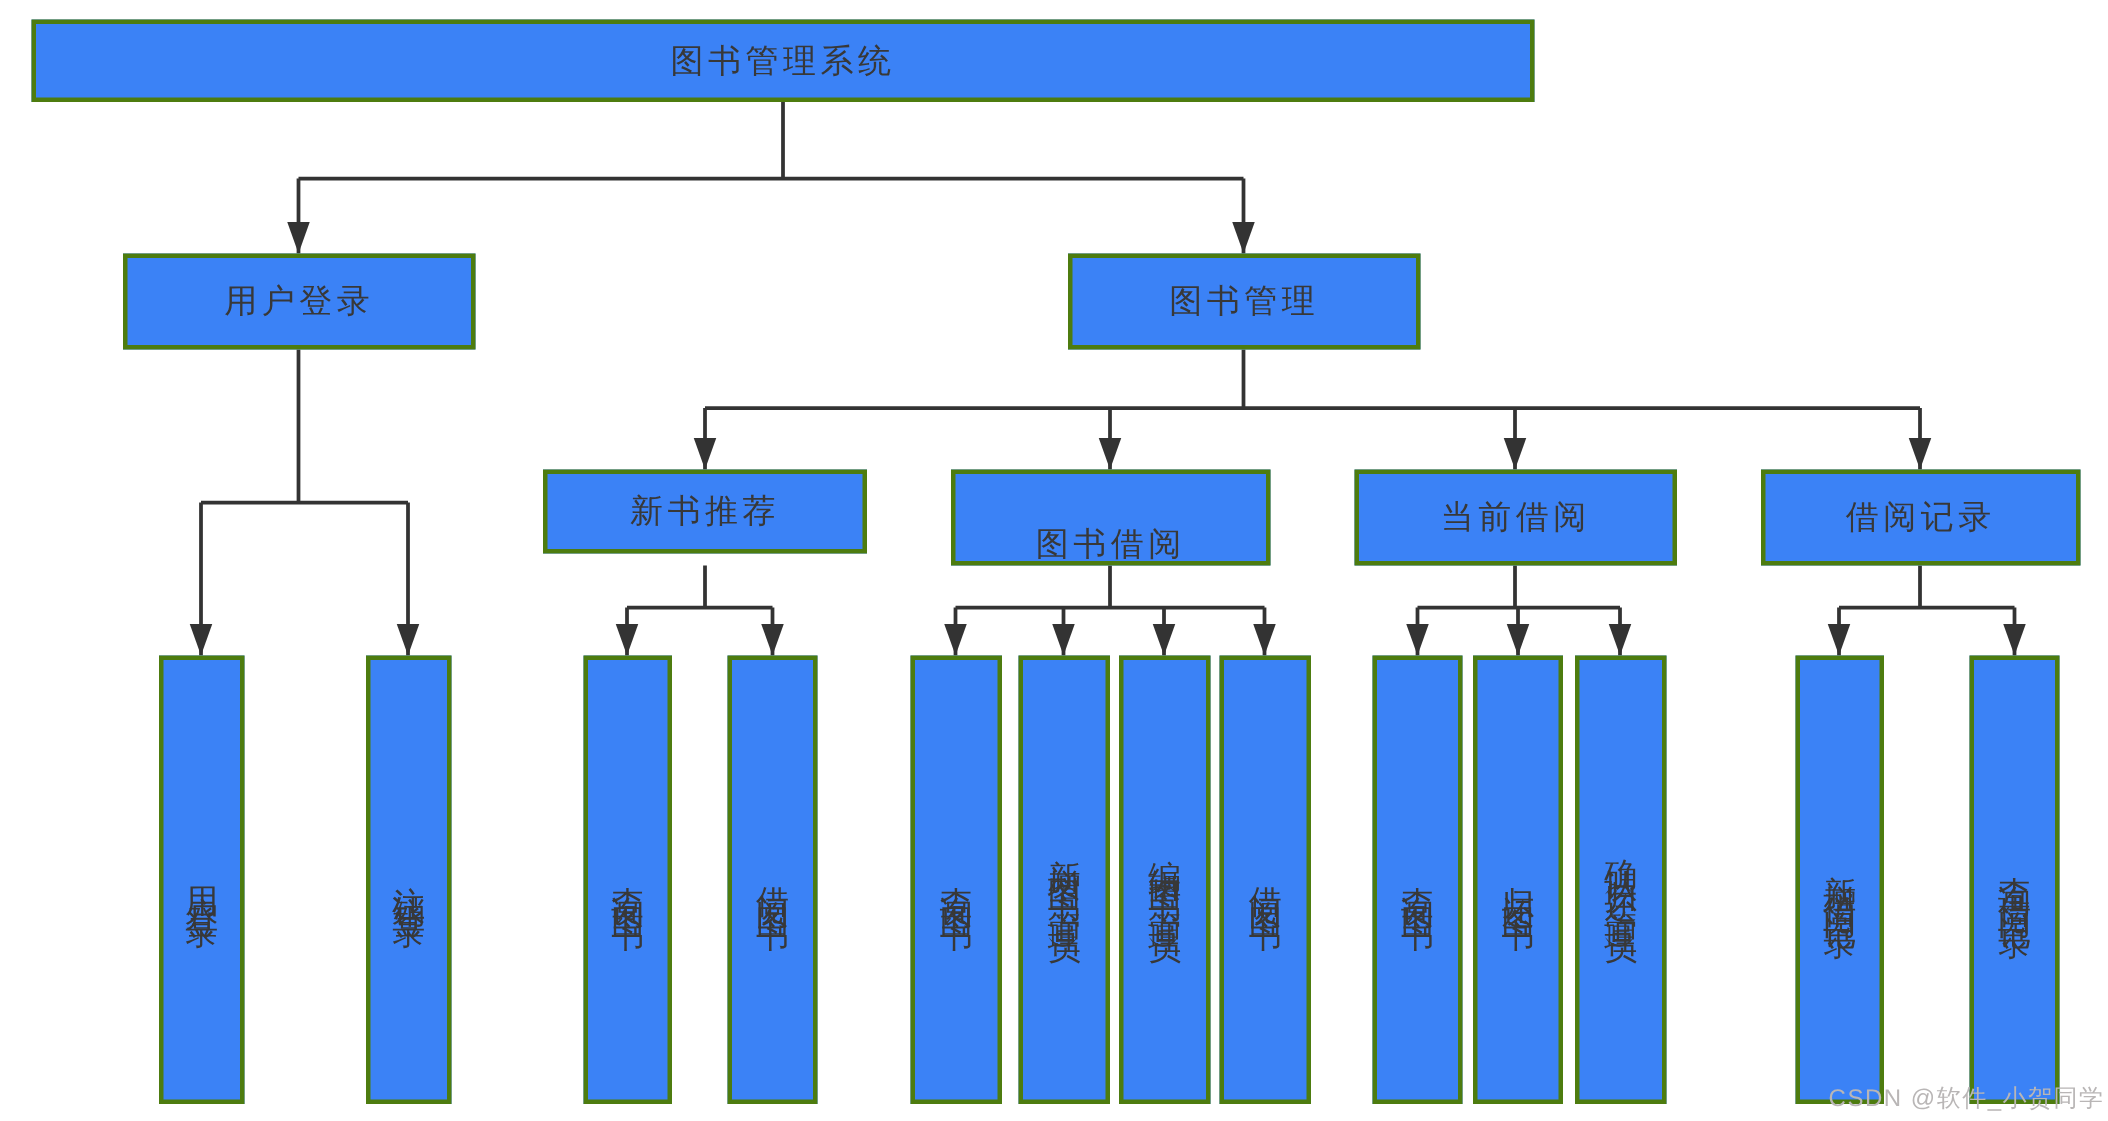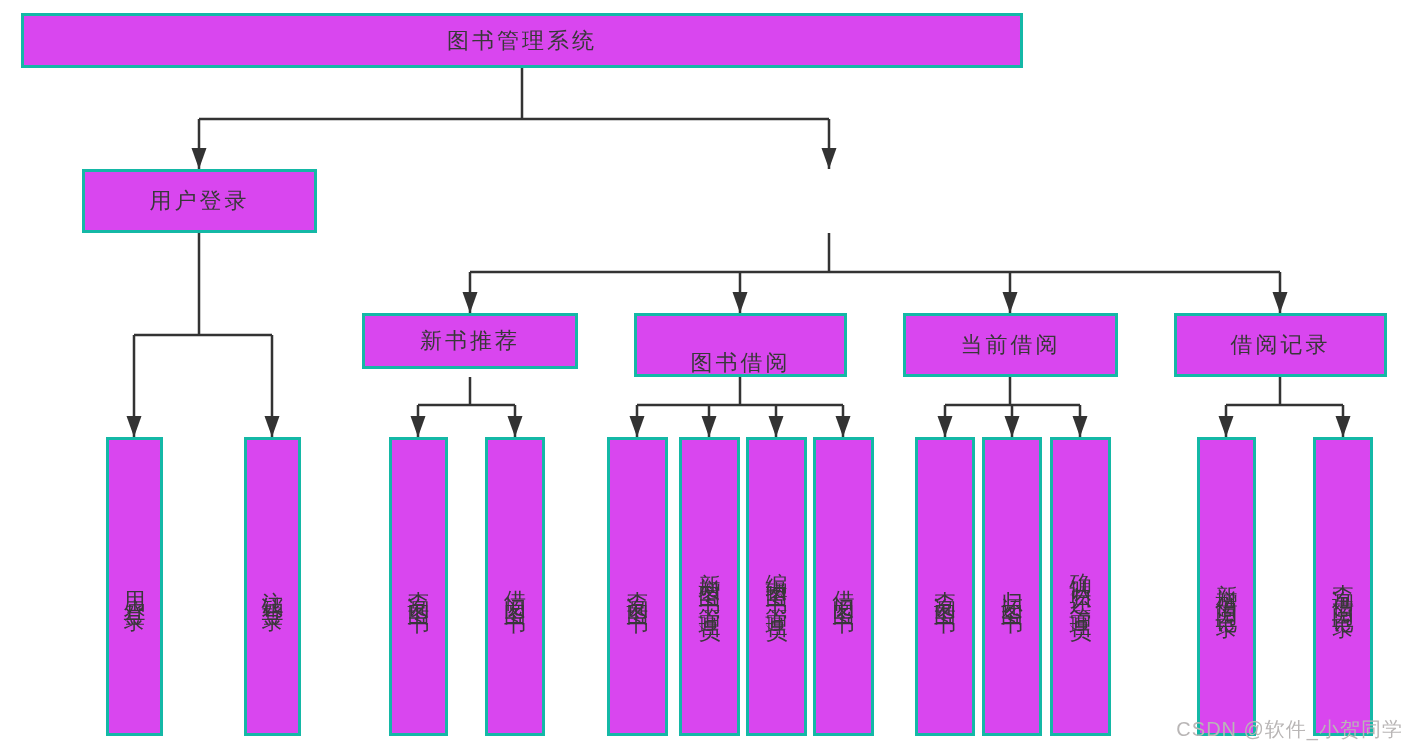--- a/index.html
+++ b/index.html
@@ -13,22 +13,22 @@
   }
   #connectors {
     position: absolute;
     left: 0; top: 0;
     width: 1405px; height: 747px;
     z-index: 0;
   }
   .node {
     position: absolute;
     box-sizing: border-box;
-    border: 3px solid #14b8a6;
-    background: #d946ef;
+    border: 3px solid #4d7c0f;
+    background: #3b82f6;
     display: flex;
     align-items: center;
     justify-content: center;
     color: #383838;
     z-index: 1;
   }
   .h-node span {
     font-size: 22px;
     letter-spacing: 3px;
     white-space: nowrap;
@@ -61,21 +61,21 @@
   .lf8  { left: 813px;  width: 61px; }
   .lf9  { left: 915px;  width: 60px; }
   .lf10 { left: 982px;  width: 60px; }
   .lf11 { left: 1050px; width: 61px; }
   .lf12 { left: 1197px; width: 59px; }
   .lf13 { left: 1313px; width: 60px; }
   #watermark {
     position: absolute;
     right: 2px;
     bottom: 4px;
-    font-size: 20px;
+    font-size: 16px;
     letter-spacing: 1px;
     color: #b9b6b6;
     z-index: 2;
     white-space: nowrap;
   }
 </style>
 </head>
 <body>
 
 <div id="canvas">
@@ -112,20 +112,23 @@
       <polygon points="1335.5,416 1350.5,416 1343,437"></polygon>
     </g>
   </svg>
 
   <div class="node h-node n-root">
     <span>图书管理系统</span>
   </div>
 
   <div class="node h-node n-login">
     <span>用户登录</span>
+  </div>
+  <div class="node h-node n-mgmt">
+    <span>图书管理</span>
   </div>
 
   <div class="node h-node n-newrec">
     <span>新书推荐</span>
   </div>
   <div class="node h-node n-borrow">
     <span>图书借阅</span>
   </div>
   <div class="node h-node n-current">
     <span>当前借阅</span>

